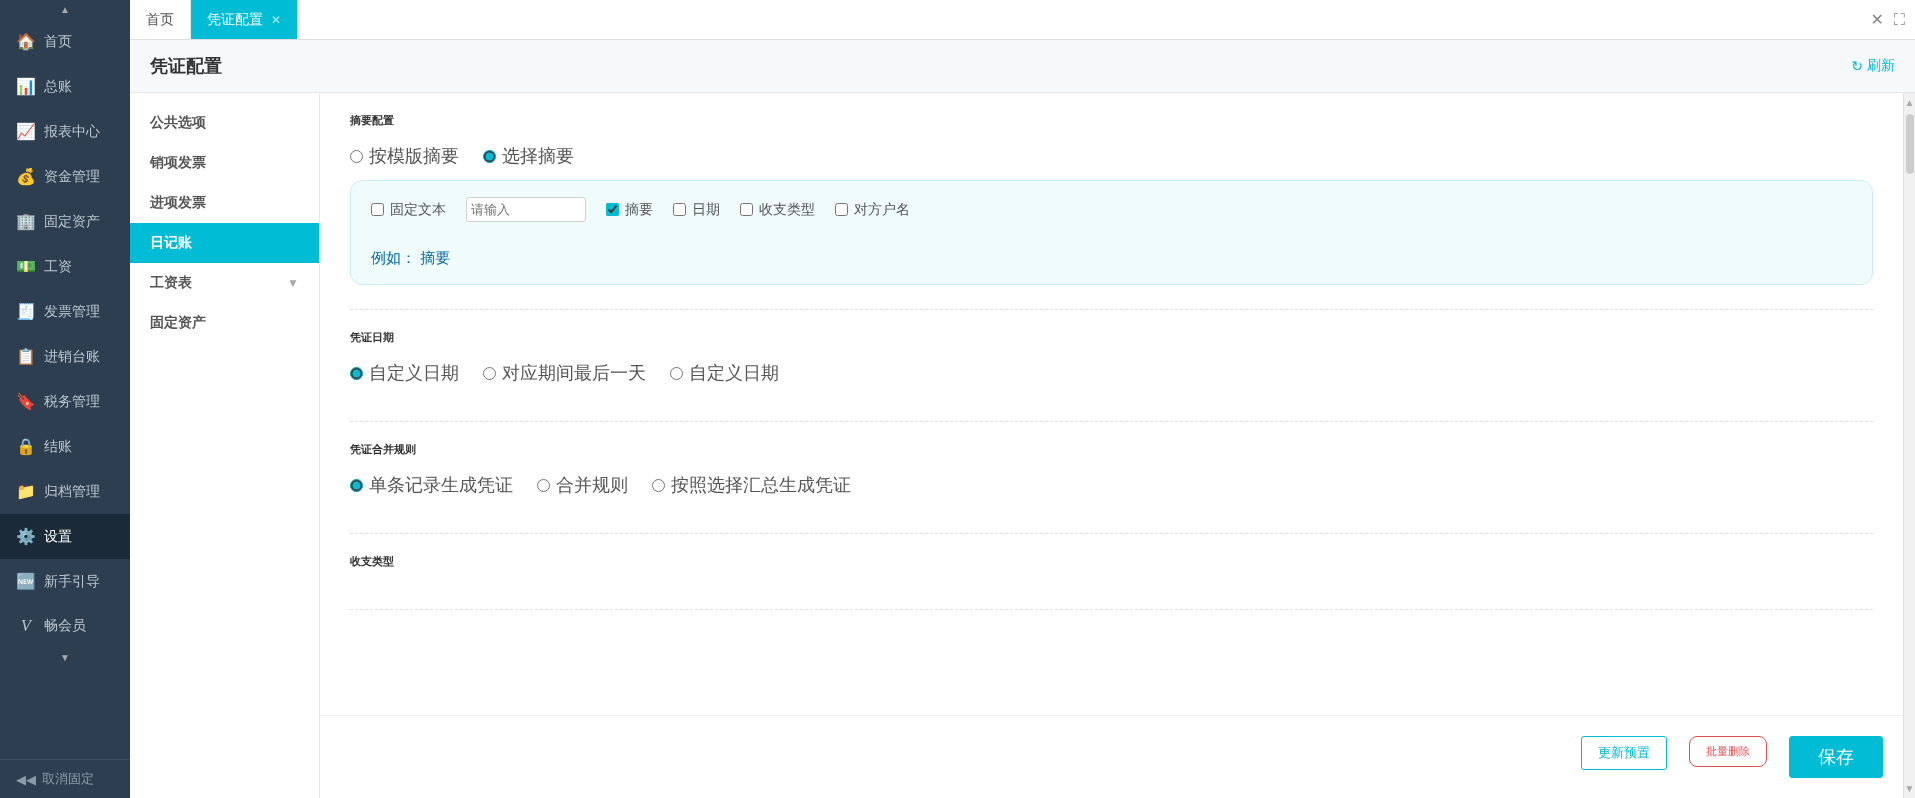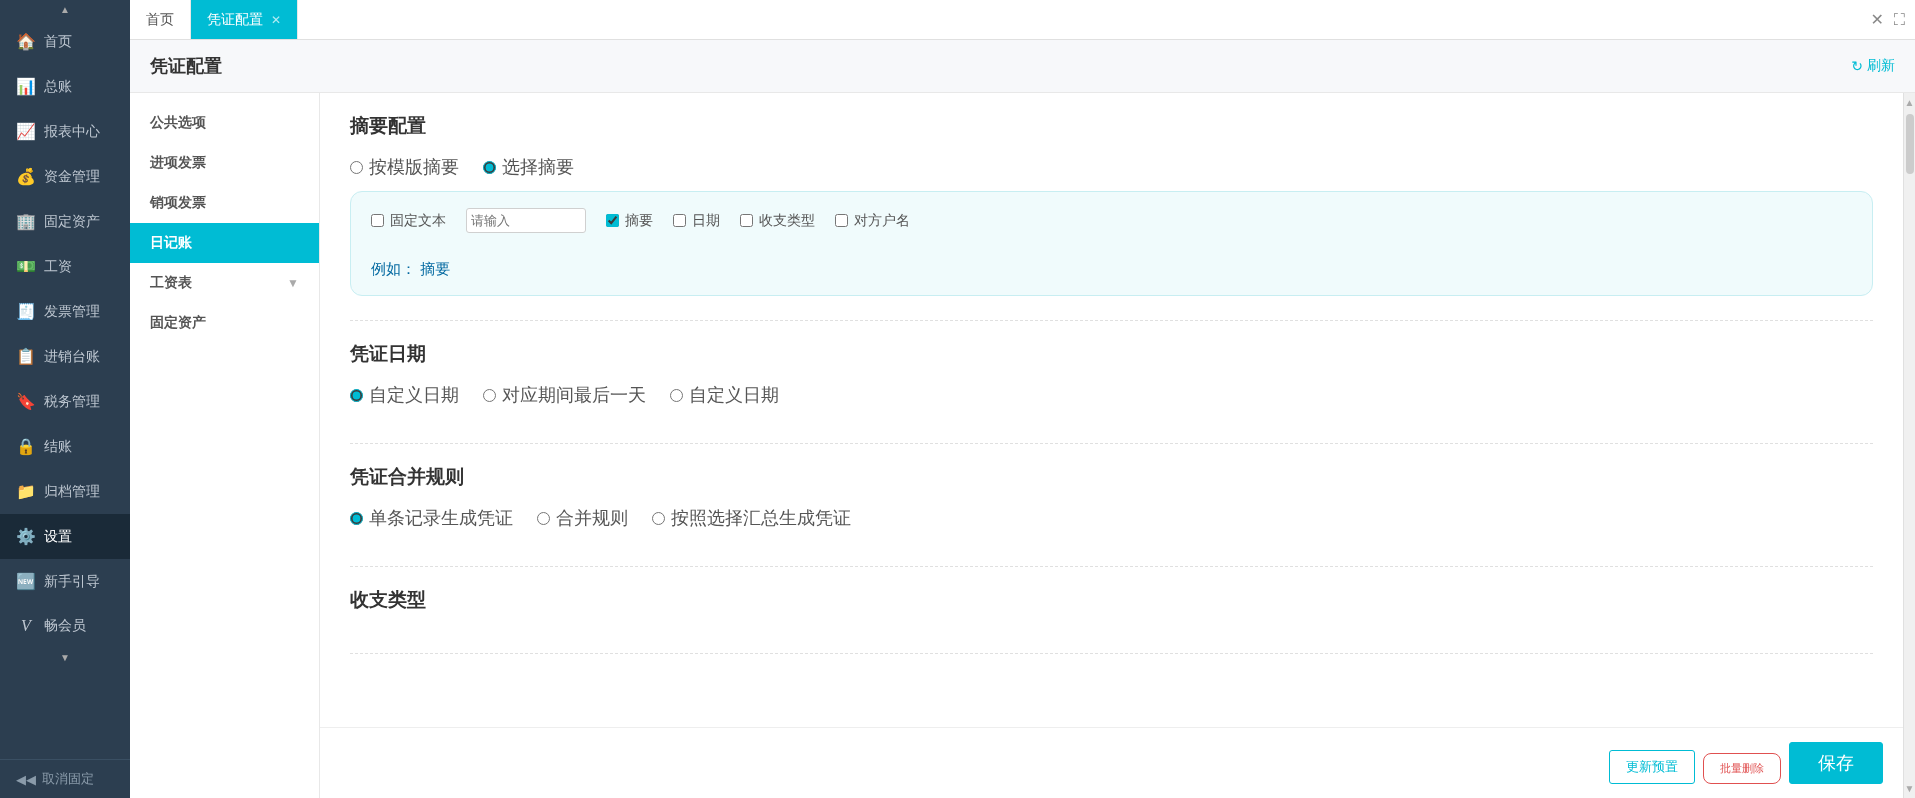--- a/index.html
+++ b/index.html
@@ -167,21 +167,21 @@
 
     
     .section {
       margin-bottom: 0;
       padding-bottom: 24px;
       border-bottom: 1px dashed #e0e0e0;
       margin-bottom: 20px;
     }
     .section:last-child { border-bottom: none; }
     .section-title {
-      font-size: 19px;
+      font-size: 11px;
       font-weight: 600;
       color: #333;
       margin-bottom: 16px;
     }
 
     
     .radio-group {
       display: flex;
       align-items: center;
       gap: 24px;
@@ -238,25 +238,25 @@
       color: #0369a1;
       font-size: 15px;
     }
 
     
     .bottom-actions {
       position: absolute;
       bottom: 0;
       right: 0;
       width: 100%;
-      padding: 14px 20px;
-      display: flex;
-      align-items: flex-end;
+      padding: 20px 20px;
+      display: flex;
+      align-items: flex-start;
       justify-content: flex-end;
-      gap: 8px;
+      gap: 22px;
       background: rgba(255,255,255,0.95);
       border-top: 1px solid #eee;
     }
     .btn-update-preview {
       background: #fff;
       border: 1px solid #00bcd4;
       color: #00bcd4;
       padding: 7px 16px;
       border-radius: 3px;
       cursor: pointer;
@@ -410,24 +410,24 @@
       </div>
     </div>
 
     <div class="inner-layout">
 
       <div class="left-nav">
         <div class="left-nav-item">
           <span>公共选项</span>
         </div>
         <div class="left-nav-item">
+          <span>销项发票</span>
+        </div>
+        <div class="left-nav-item">
           <span>进项发票</span>
-        </div>
-        <div class="left-nav-item">
-          <span>销项发票</span>
         </div>
         <div class="left-nav-item active">
           <span>日记账</span>
         </div>
         <div class="left-nav-item">
           <span>工资表</span>
           <span class="chevron">▼</span>
         </div>
         <div class="left-nav-item">
           <span>固定资产</span>

